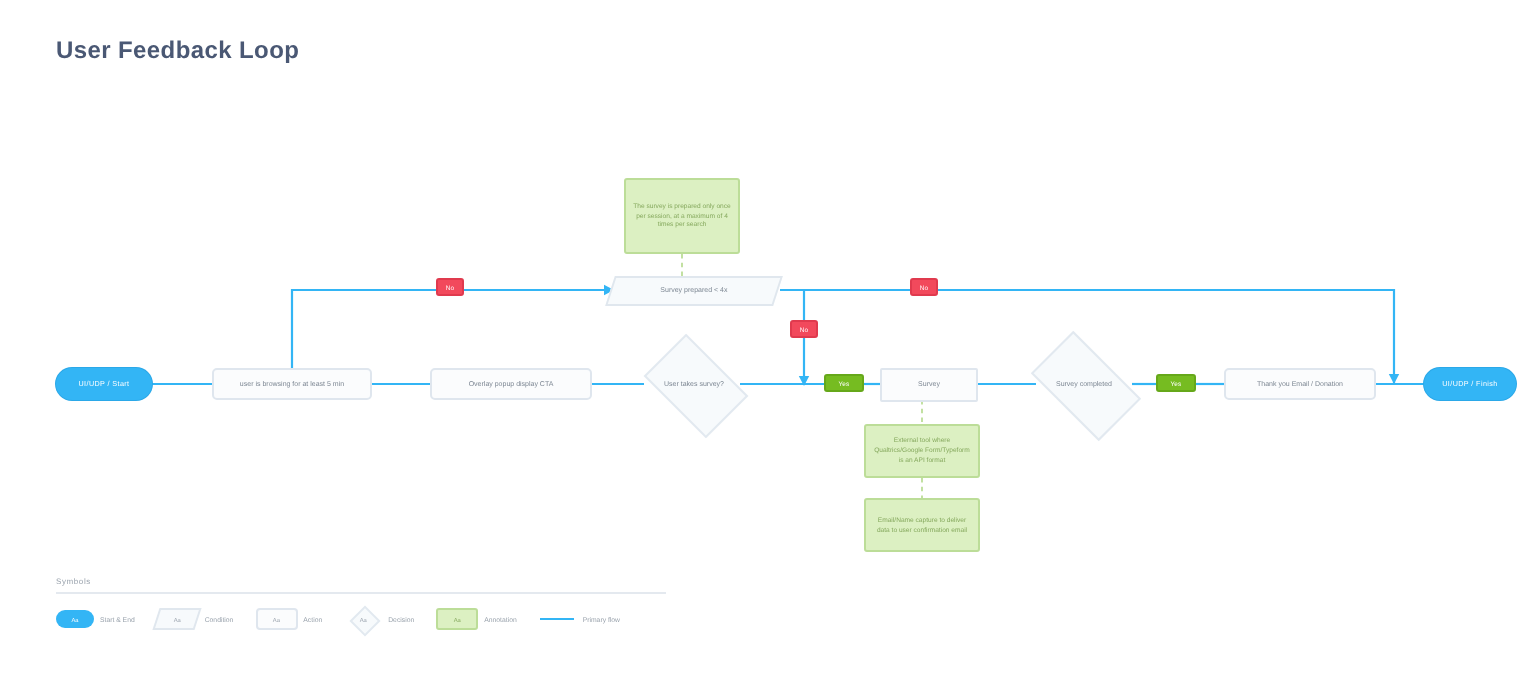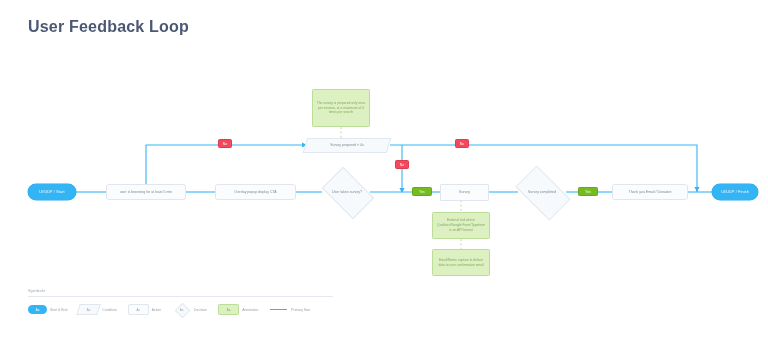--- a/index.html
+++ b/index.html
@@ -18,21 +18,21 @@
     height: 341px;
     overflow: hidden;
     background: #ffffff;
   }
 
   
   #page-title {
     position: absolute;
     left: 28px;
     top: 18px;
-    font-size: 16px;
+    font-size: 12px;
     font-weight: 600;
     letter-spacing: 0.2px;
     color: #4a5874;
     white-space: nowrap;
   }
 
   
   #wires {
     position: absolute;
     left: 0;

